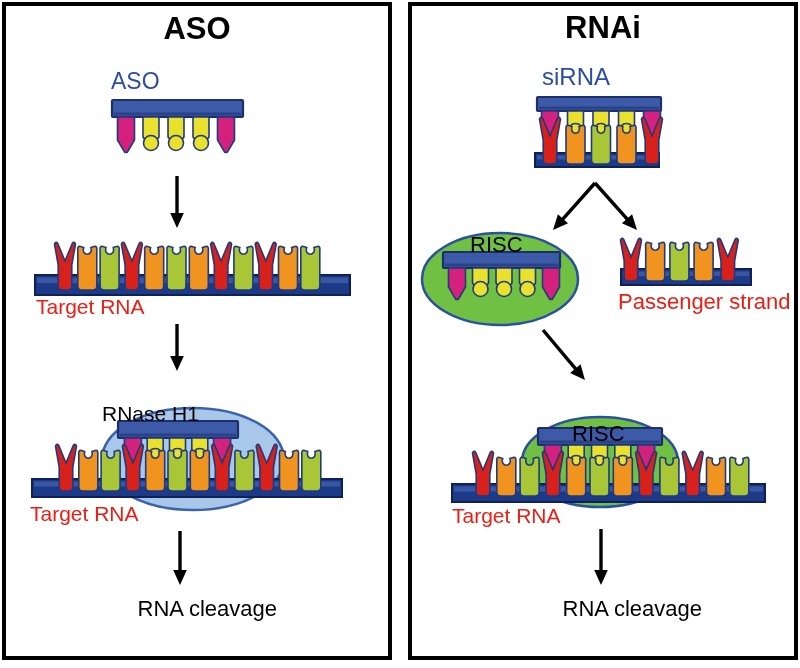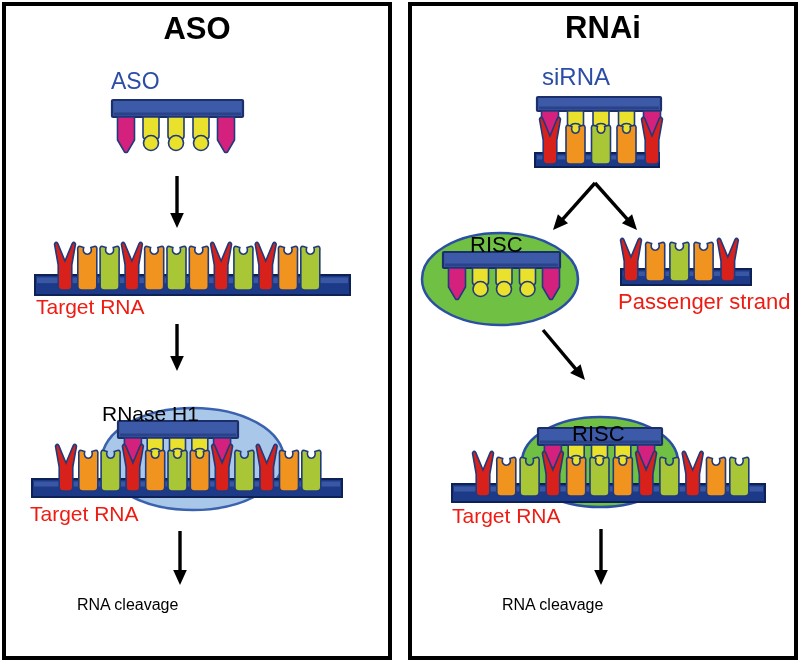--- a/index.html
+++ b/index.html
@@ -12,21 +12,21 @@
     border:4px solid #000;box-sizing:border-box;background:#fff;
   }
   #panel-aso{left:2px;}
   #panel-rnai{left:408px;}
   #diagram{position:absolute;left:0;top:0;}
   .lbl{position:absolute;white-space:nowrap;line-height:1.05;}
   .panel-title{font-size:31px;font-weight:bold;color:#000;text-align:center;width:390px;}
   .lbl-blue{color:var(--label-blue);font-size:23px;}
   .lbl-red{color:var(--label-red);font-size:21px;}
   .lbl-black{color:#000;font-size:21px;}
-  .lbl-cleave{color:#000;font-size:16px;text-align:left;width:200px;}
+  .lbl-cleave{color:#000;font-size:22px;text-align:right;width:200px;}
   .lbl-risc{color:#000;font-size:22px;margin-top:28px;}
 </style>
 </head>
 <body>
 
 <div id="stage">
 
   <div class="panel" id="panel-aso"></div>
   <div class="panel" id="panel-rnai"></div>
 

